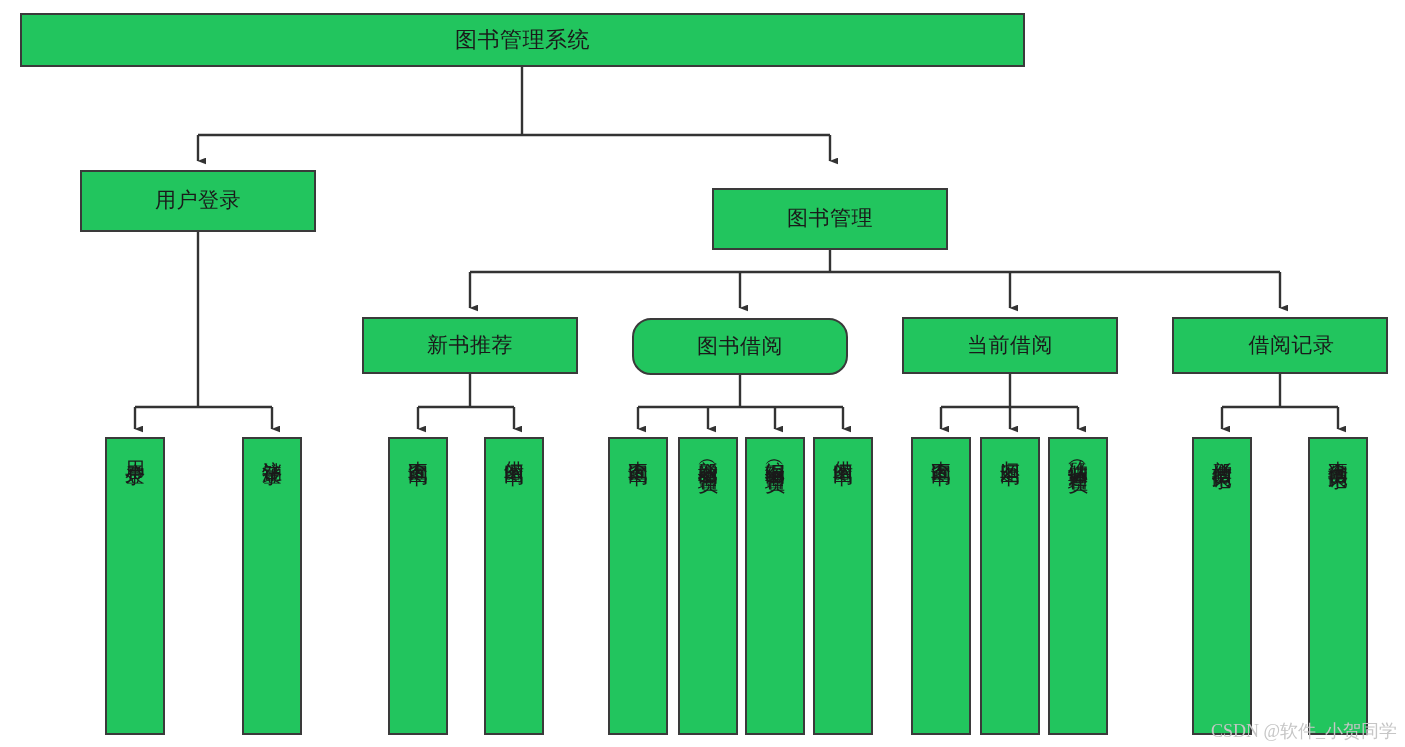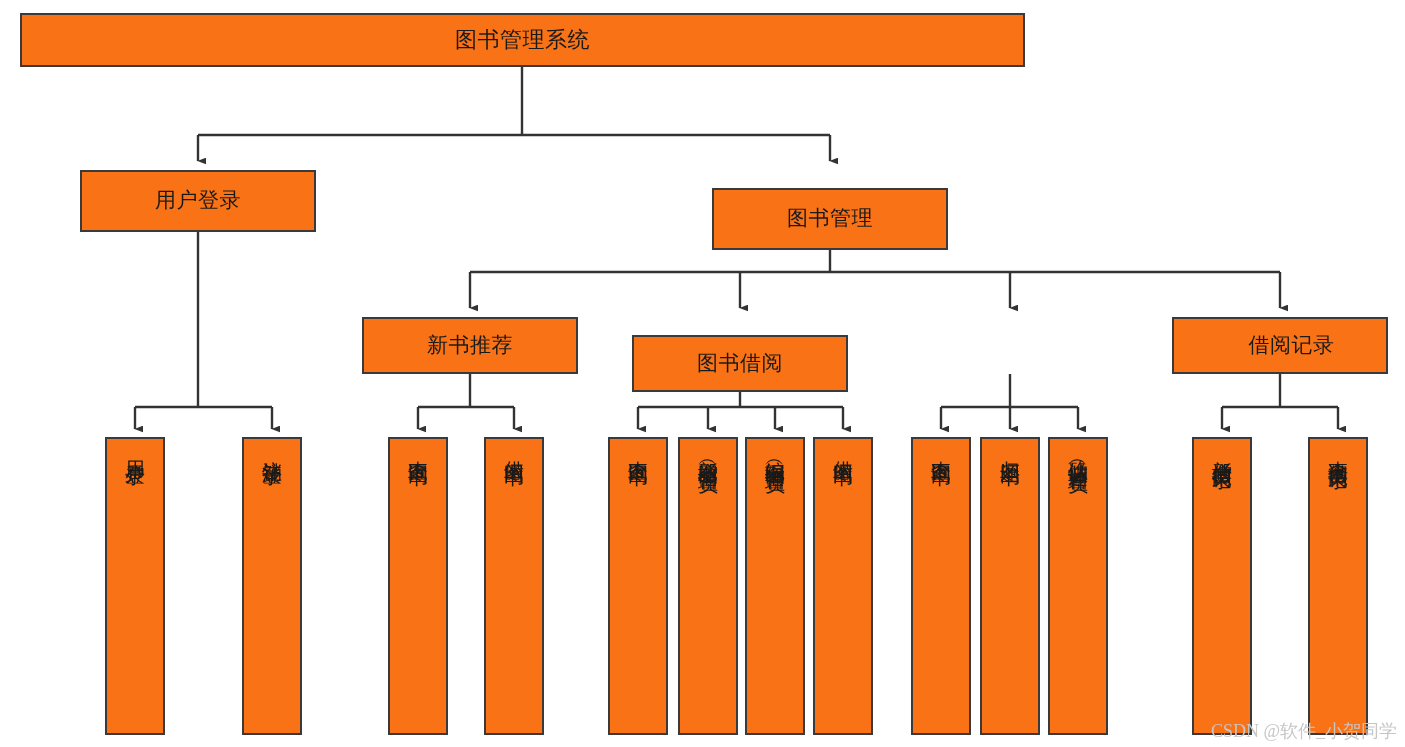--- a/index.html
+++ b/index.html
@@ -22,21 +22,21 @@
     position: absolute;
     left: 0;
     top: 0;
     width: 1405px;
     height: 747px;
     pointer-events: none;
   }
   .node {
     position: absolute;
     box-sizing: border-box;
-    background: #f97316;
+    background: #22c55e;
     border: 2px solid #3a3a3a;
     display: flex;
     align-items: center;
     justify-content: center;
     color: #1a1a1a;
     z-index: 2;
   }
   .node-label {
     display: block;
     text-align: center;
@@ -138,22 +138,25 @@
   <div class="node horiz" style="left:80px; top:170px; width:236px; height:62px;">
     <span class="node-label">用户登录</span>
   </div>
   <div class="node horiz" style="left:712px; top:188px; width:236px; height:62px;">
     <span class="node-label">图书管理</span>
   </div>
 
   <div class="node horiz" style="left:362px; top:317px; width:216px; height:57px;">
     <span class="node-label">新书推荐</span>
   </div>
-  <div class="node horiz" style="left:632px; top:335px; width:216px; height:57px;">
+  <div class="node horiz" style="left:632px; top:318px; width:216px; height:57px;border-radius:19px;">
     <span class="node-label">图书借阅</span>
+  </div>
+  <div class="node horiz" style="left:902px; top:317px; width:216px; height:57px;">
+    <span class="node-label">当前借阅</span>
   </div>
   <div class="node horiz" style="left:1172px; top:317px; width:216px; height:57px;padding-left:23px;">
     <span class="node-label">借阅记录</span>
   </div>
 
   <div class="node vert" style="left:105px; top:437px; width:60px; height:298px;">
     <span class="node-label">用户登录</span>
   </div>
   <div class="node vert" style="left:242px; top:437px; width:60px; height:298px;">
     <span class="node-label">注销登录</span>

